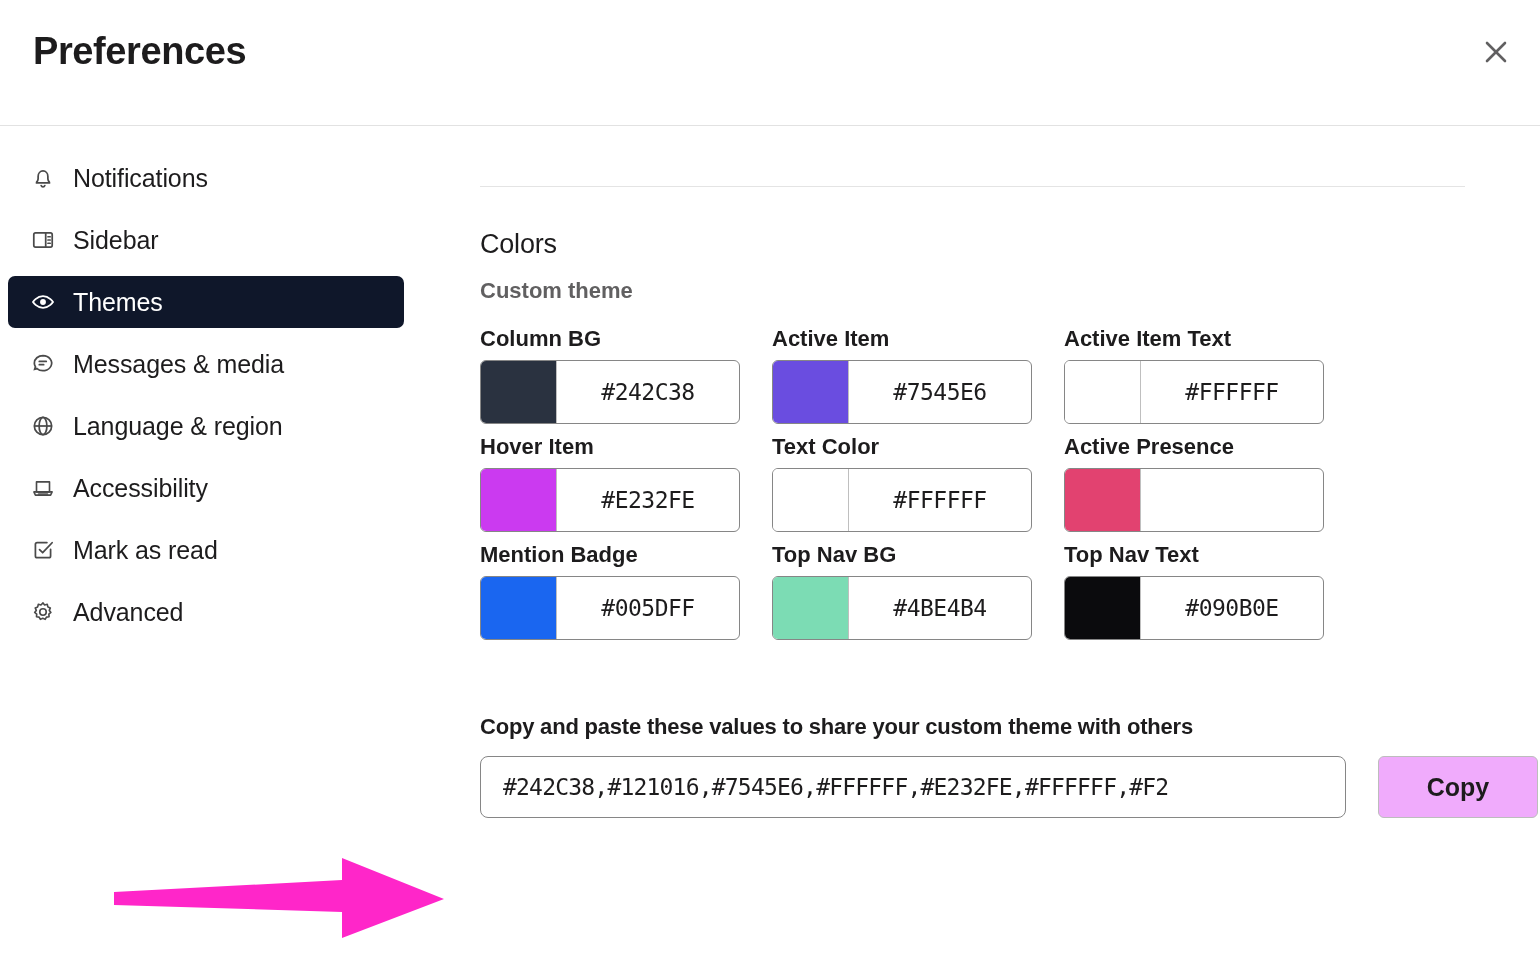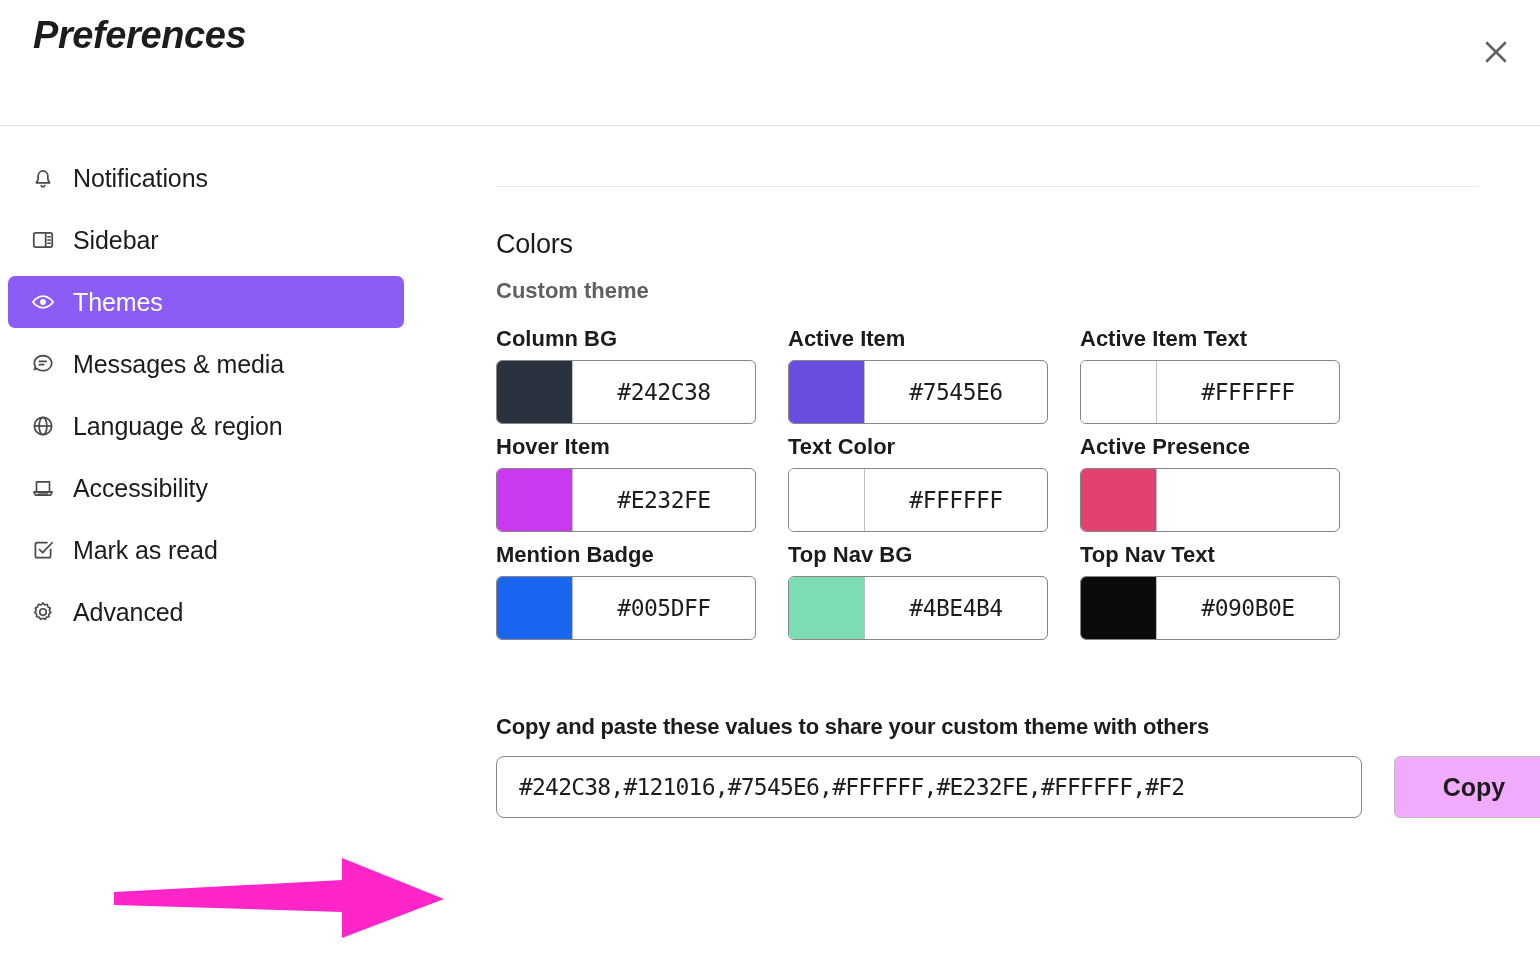--- a/index.html
+++ b/index.html
@@ -20,27 +20,26 @@
 
   
   .modal-header {
     position: relative;
     height: 126px;
     border-bottom: 1px solid #e2e2e2;
   }
   .modal-title {
     position: absolute;
     left: 33px;
-    top: 14px;
+    top: 30px;
     font-size: 38px;
     font-weight: bold;
     letter-spacing: -0.4px;
     color: #1d1c1d;
     margin: 0;
-    font-style: italic;
   }
   .close-button {
     position: absolute;
     right: 20px;
     top: 28px;
     width: 48px;
     height: 48px;
     display: flex;
     align-items: center;
     justify-content: center;
@@ -48,21 +47,20 @@
     border: none;
     cursor: pointer;
     padding: 0;
   }
   .close-button svg { display: block; }
 
   
   .modal-body {
     display: flex;
     height: 852px;
-    gap: 16px;
   }
 
   
   .prefs-sidebar {
     width: 420px;
     flex: 0 0 420px;
     padding: 26px 16px 0 8px;
   }
   .nav-item {
     display: flex;
@@ -244,21 +242,21 @@
           <rect x="3.5" y="5.5" width="17" height="13" rx="1.6"></rect>
           <line x1="14.5" y1="5.5" x2="14.5" y2="18.5"></line>
           <line x1="16.6" y1="9" x2="18.6" y2="9" stroke-linecap="round"></line>
           <line x1="16.6" y1="12" x2="18.6" y2="12" stroke-linecap="round"></line>
           <line x1="16.6" y1="15" x2="18.6" y2="15" stroke-linecap="round"></line>
         </svg>
       </span>
       <span class="nav-label">Sidebar</span>
     </div>
 
-    <div class="nav-item active" style="background-color: #8b5cf6; color: rgb(255, 255, 255);">
+    <div class="nav-item active" style="background-color: #0f172a; color: rgb(255, 255, 255);">
       <span class="nav-icon">
         <svg width="26" height="26" viewBox="0 0 24 24" fill="none" stroke="currentColor" stroke-width="1.7">
           <path d="M2.8 12S6 6.6 12 6.6 21.2 12 21.2 12 18 17.4 12 17.4 2.8 12 2.8 12z"></path>
           <circle cx="12" cy="12" r="2.7" fill="currentColor" stroke="none"></circle>
         </svg>
       </span>
       <span class="nav-label">Themes</span>
     </div>
 
     <div class="nav-item">

